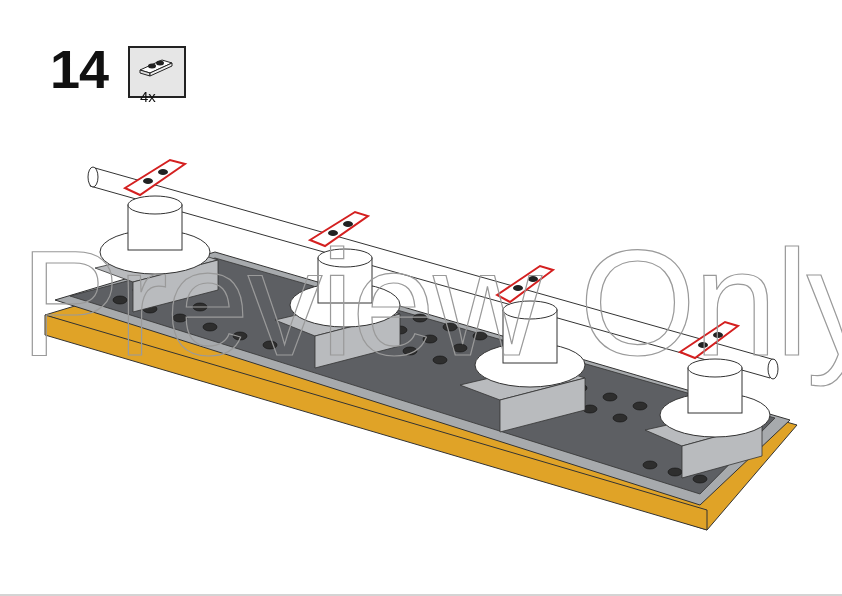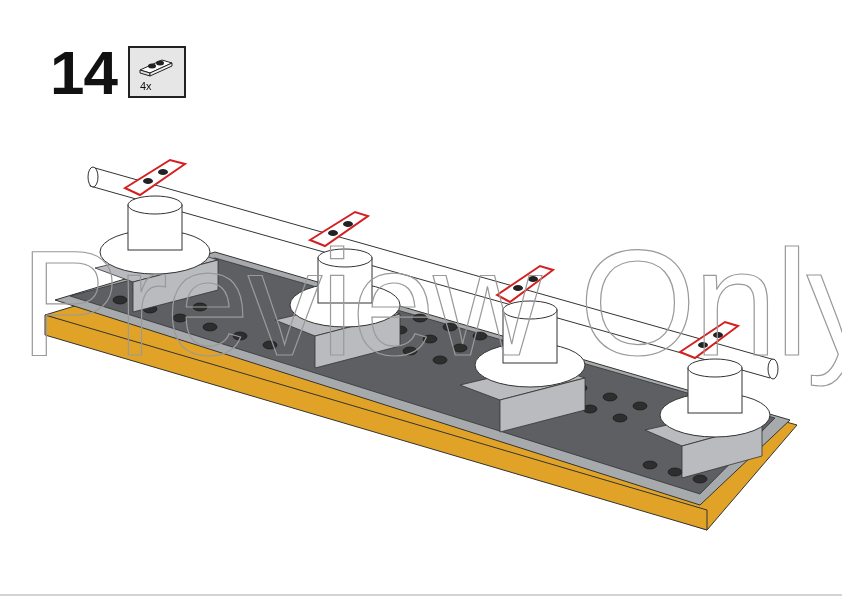--- a/index.html
+++ b/index.html
@@ -1,19 +1,19 @@
 <!DOCTYPE html>
 <html><head>
 <meta charset="utf-8">
 <style>
   html,body{margin:0;padding:0;background:#fff;}
   body{width:842px;height:596px;position:relative;overflow:hidden;font-family:"Liberation Sans",sans-serif;}
-  .step-number{position:absolute;left:50px;top:42px;font-size:62px;font-weight:bold;color:#111;letter-spacing:-1px;line-height:1;}
+  .step-number{position:absolute;left:50px;top:42px;font-size:54px;font-weight:bold;color:#111;letter-spacing:-1px;line-height:1;}
   .callout{position:absolute;left:128px;top:46px;width:58px;height:52px;background:#e6e6e6;border:2px solid #222;box-sizing:border-box;}
-  .callout .qty{position:absolute;left:10px;top:32px;font-size:11px;color:#111;}
+  .callout .qty{position:absolute;left:10px;top:40px;font-size:15px;color:#111;}
   .callout svg{position:absolute;left:8px;top:6px;}
   .scene{position:absolute;left:0;top:0;}
   .watermark{position:absolute;left:20px;top:228px;font-size:150px;color:transparent;-webkit-text-stroke:1.2px #9a9a9a;letter-spacing:-2px;line-height:1;white-space:nowrap;font-family:"Liberation Sans",sans-serif;}
   .bottom-rule{position:absolute;left:0;top:594px;width:842px;height:2px;background:#d4d4d4;}
 </style>
 </head>
 <body>
 
 <div class="step-number">14</div>
 

